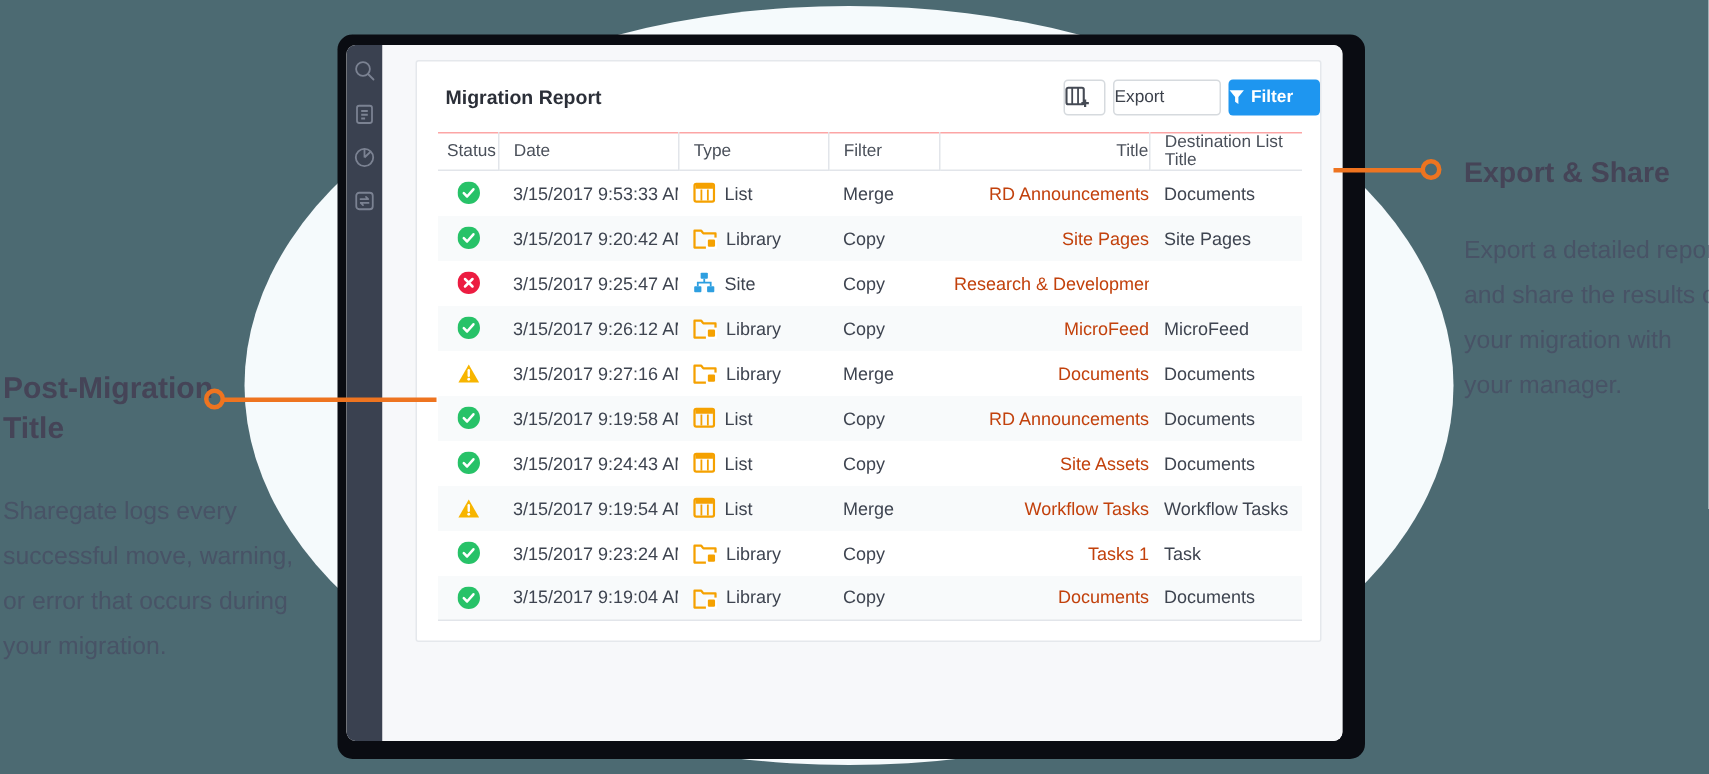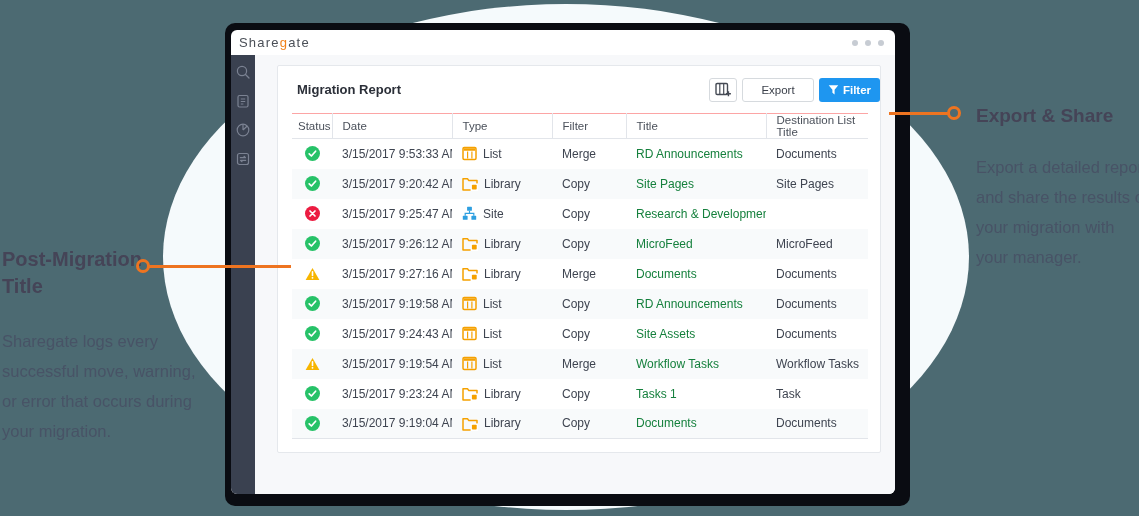--- a/index.html
+++ b/index.html
@@ -47,41 +47,41 @@
   .layers-cell { width:28px; height:25px; border-left:1px solid #e8ebef;
                  display:flex; align-items:center; justify-content:center; }
 
   .content { flex:1; background:#f7f8fa; }
   .card { margin:10px 14px 0 22px; height:388px; background:#fff;
           border:1px solid #e5e8ec; border-radius:2px; position:relative; }
   .card-header { height:47px; position:relative; }
   .card-title { position:absolute; left:19px; top:16px; font-size:13px; font-weight:bold; color:#2b2f38; }
   .toolbar { position:absolute; right:0px; top:12px; display:flex; gap:5px; }
   .btn { height:24px; border:1px solid #d6dade; border-radius:3px; background:#fff;
-         display:flex; align-items:center; justify-content:center; font-size:11.5px;
+         display:flex; align-items:center; font-size:11.5px;
          color:#3c414b; cursor:pointer; }
   .btn-cols { width:28px; }
   .btn-export { width:72px; }
   .btn-filter { width:61px; border:none; background:#1e96f0; color:#fff; gap:4px; font-weight:bold; }
 
   table { width:calc(100% - 28px); margin:0 14px; border-collapse:collapse; table-layout:fixed; }
   thead th { height:23px; font-size:11.5px; font-weight:normal; color:#4a505a; text-align:left;
              padding:0 0 0 10px; border-top:1px solid #fca5a5; border-bottom:1px solid #e2e5ea;
              border-right:1px solid #e2e5ea; }
   thead th:first-child { padding-left:6px; }
   thead th:last-child { border-right:none; }
-  .c0{width:40px;} .c1{width:120px;} .c2{width:100px;} .c3{width:74px;} .c4{width:140px;} .c5{width:102px;}
+  .c0{width:40px;} .c1{width:120px;} .c2{width:100px;} .c3{width:74px;} .c4{width:140px;text-align:right;} .c5{width:102px;}
   tbody td { height:30px; font-size:12px; color:#3e4450; padding:0 0 0 10px; white-space:nowrap;
              overflow:hidden; }
   tbody tr:nth-child(even) { background:#f8fafb; }
   tbody tr:last-child td { border-bottom:1px solid #e2e5ea; }
   td.status-cell { text-align:center; padding:0; }
   td.status-cell svg { vertical-align:middle; }
   .type-wrap { display:flex; align-items:center; gap:6px; }
-  a.link { color:#15803d; text-decoration:none; cursor:pointer; }
+  a.link { color:#c2410c; text-decoration:none; cursor:pointer; }
 
   
   .connector { position:absolute; z-index:10; }
   .conn-line { background:#ee7420; height:3px; }
   .conn-circle { width:14px; height:14px; border:3px solid #ee7420; border-radius:50%;
                  background:transparent; }
   .left-line   { left:149px; top:265px; width:142px; }
   .left-circle { left:136px; top:259px; }
   .right-line   { left:889px; top:112px; width:60px; }
   .right-circle { left:947px; top:106px; }
@@ -97,28 +97,20 @@
 </div>
 
 <div class="annotation ann-right">
   <h2>Export &amp; Share</h2>
   <p>Export a detailed report and share the results of your migration with your manager.</p>
 </div>
 
 <div class="frame"></div>
 
 <div class="window">
-  <div class="titlebar">
-    <div class="logo"><span>Share</span><span class="accent">g</span><span>ate</span></div>
-    <div class="win-dots">
-        <span></span>
-        <span></span>
-        <span></span>
-      </div>
-  </div>
 
   <div class="body-row">
     <div class="sidebar">
         <div>
           <svg width="16" height="16" viewBox="0 0 16 16" fill="none" stroke="#7b8292" stroke-width="1.2">
             <circle cx="7" cy="7" r="4.6"></circle>
             <path d="M10.5 10.5 L14 14" stroke-linecap="round"></path>
           </svg>
         </div>
         <div>

